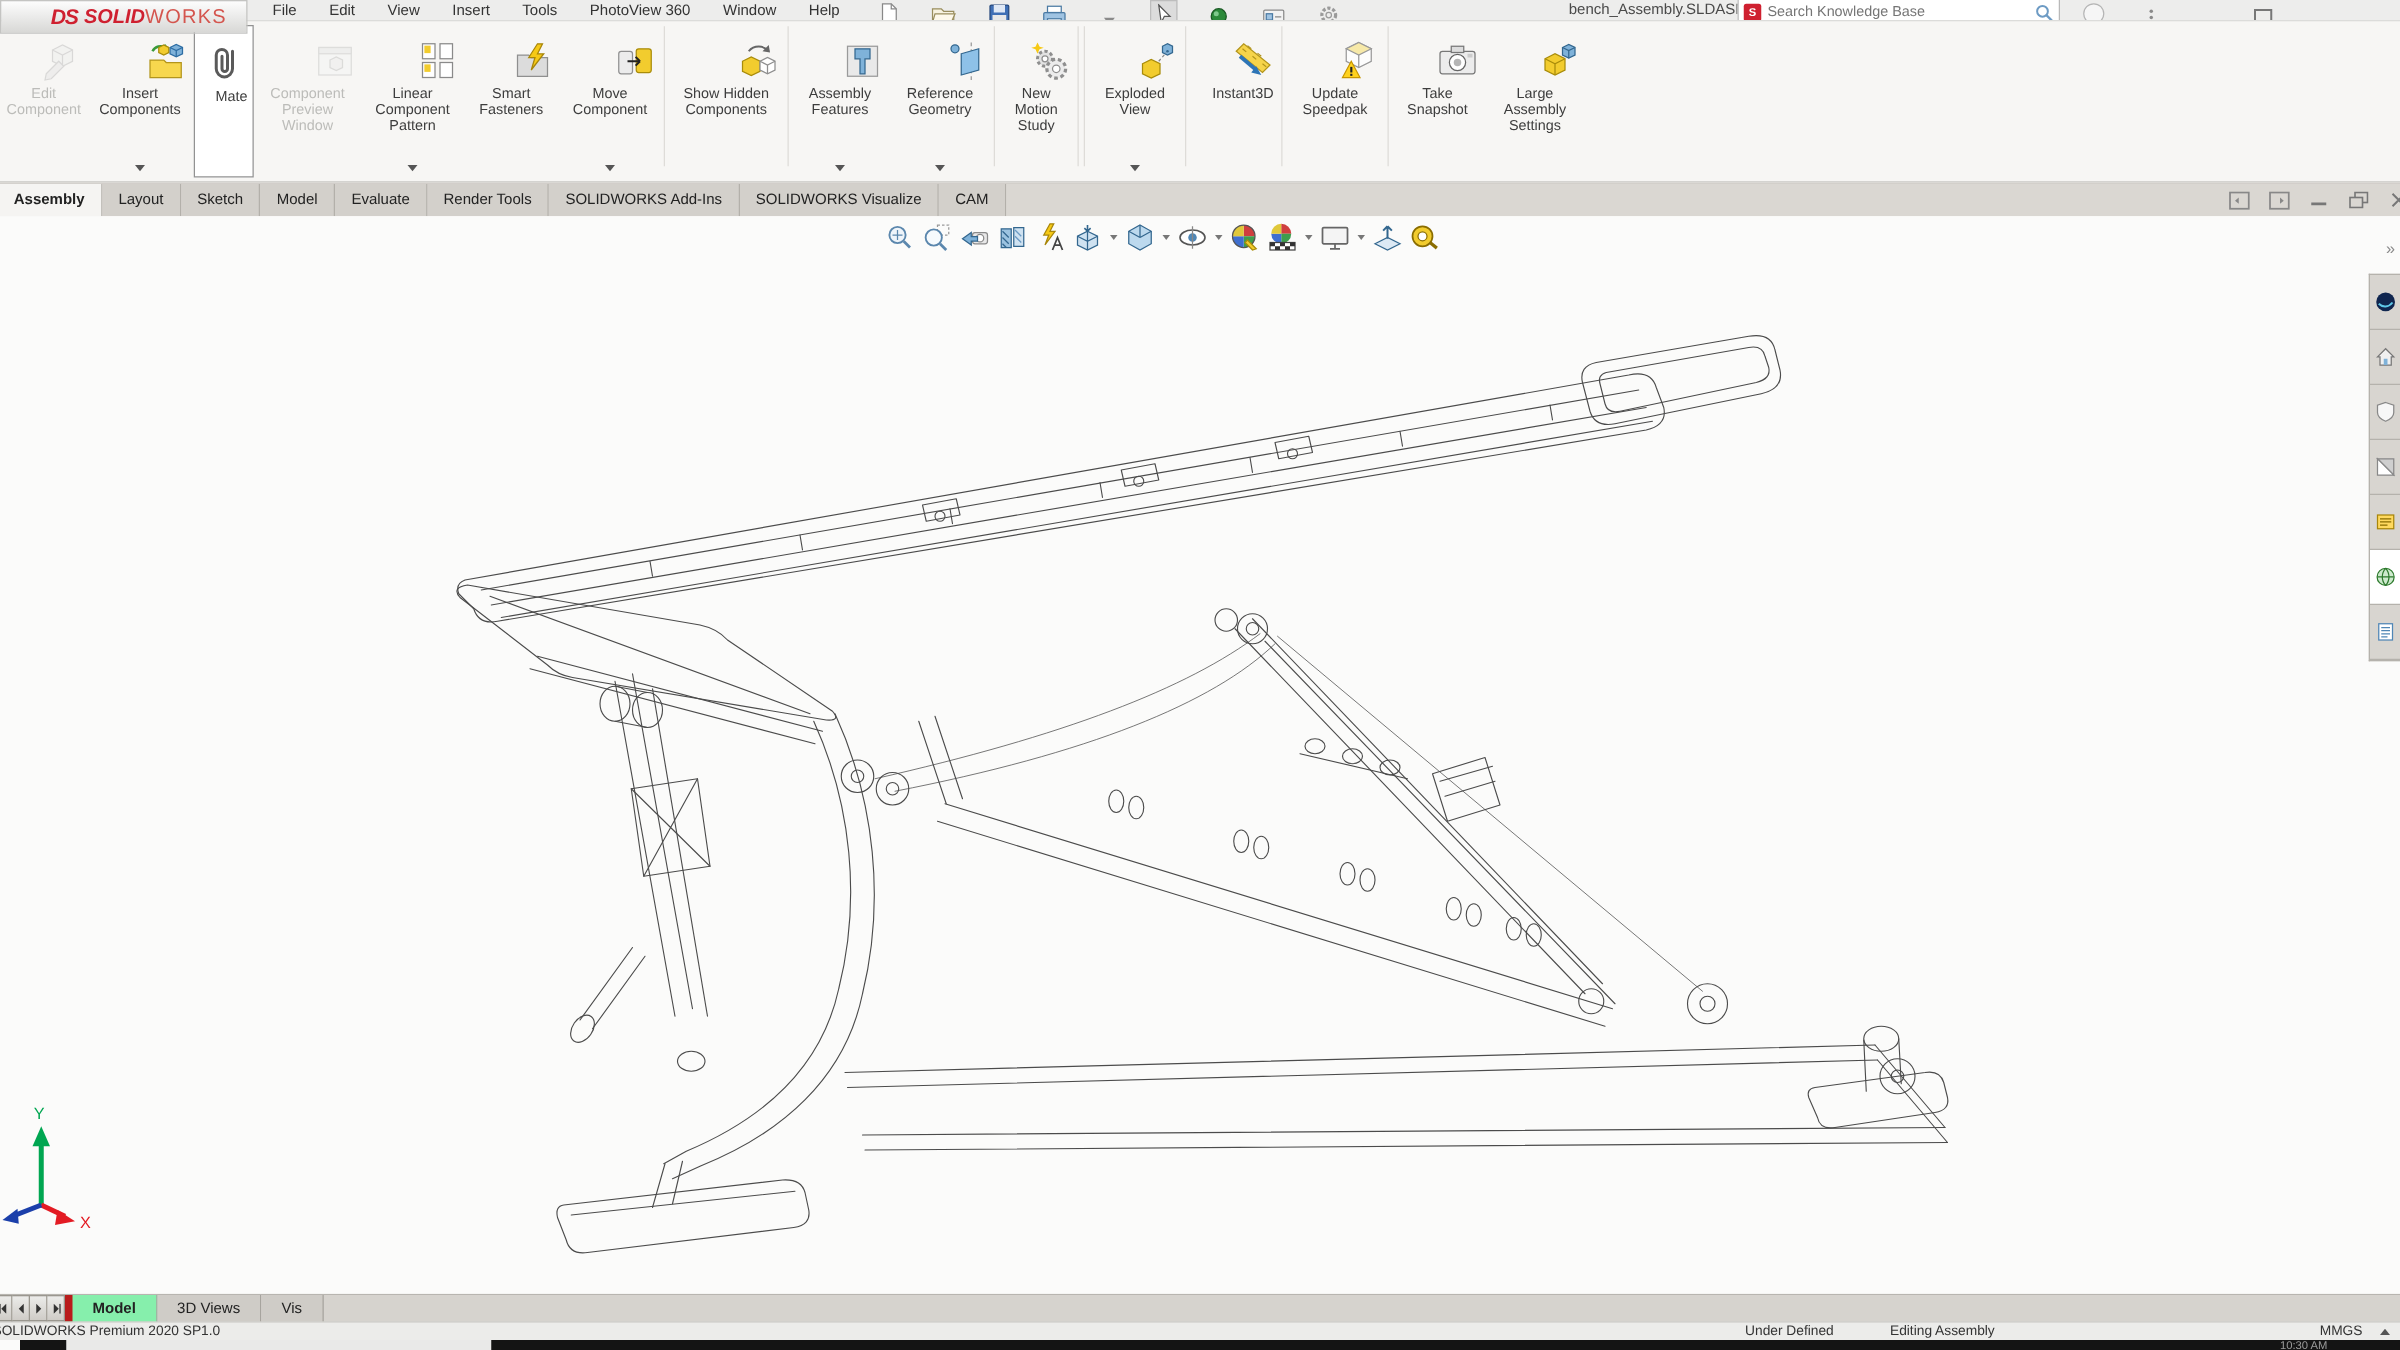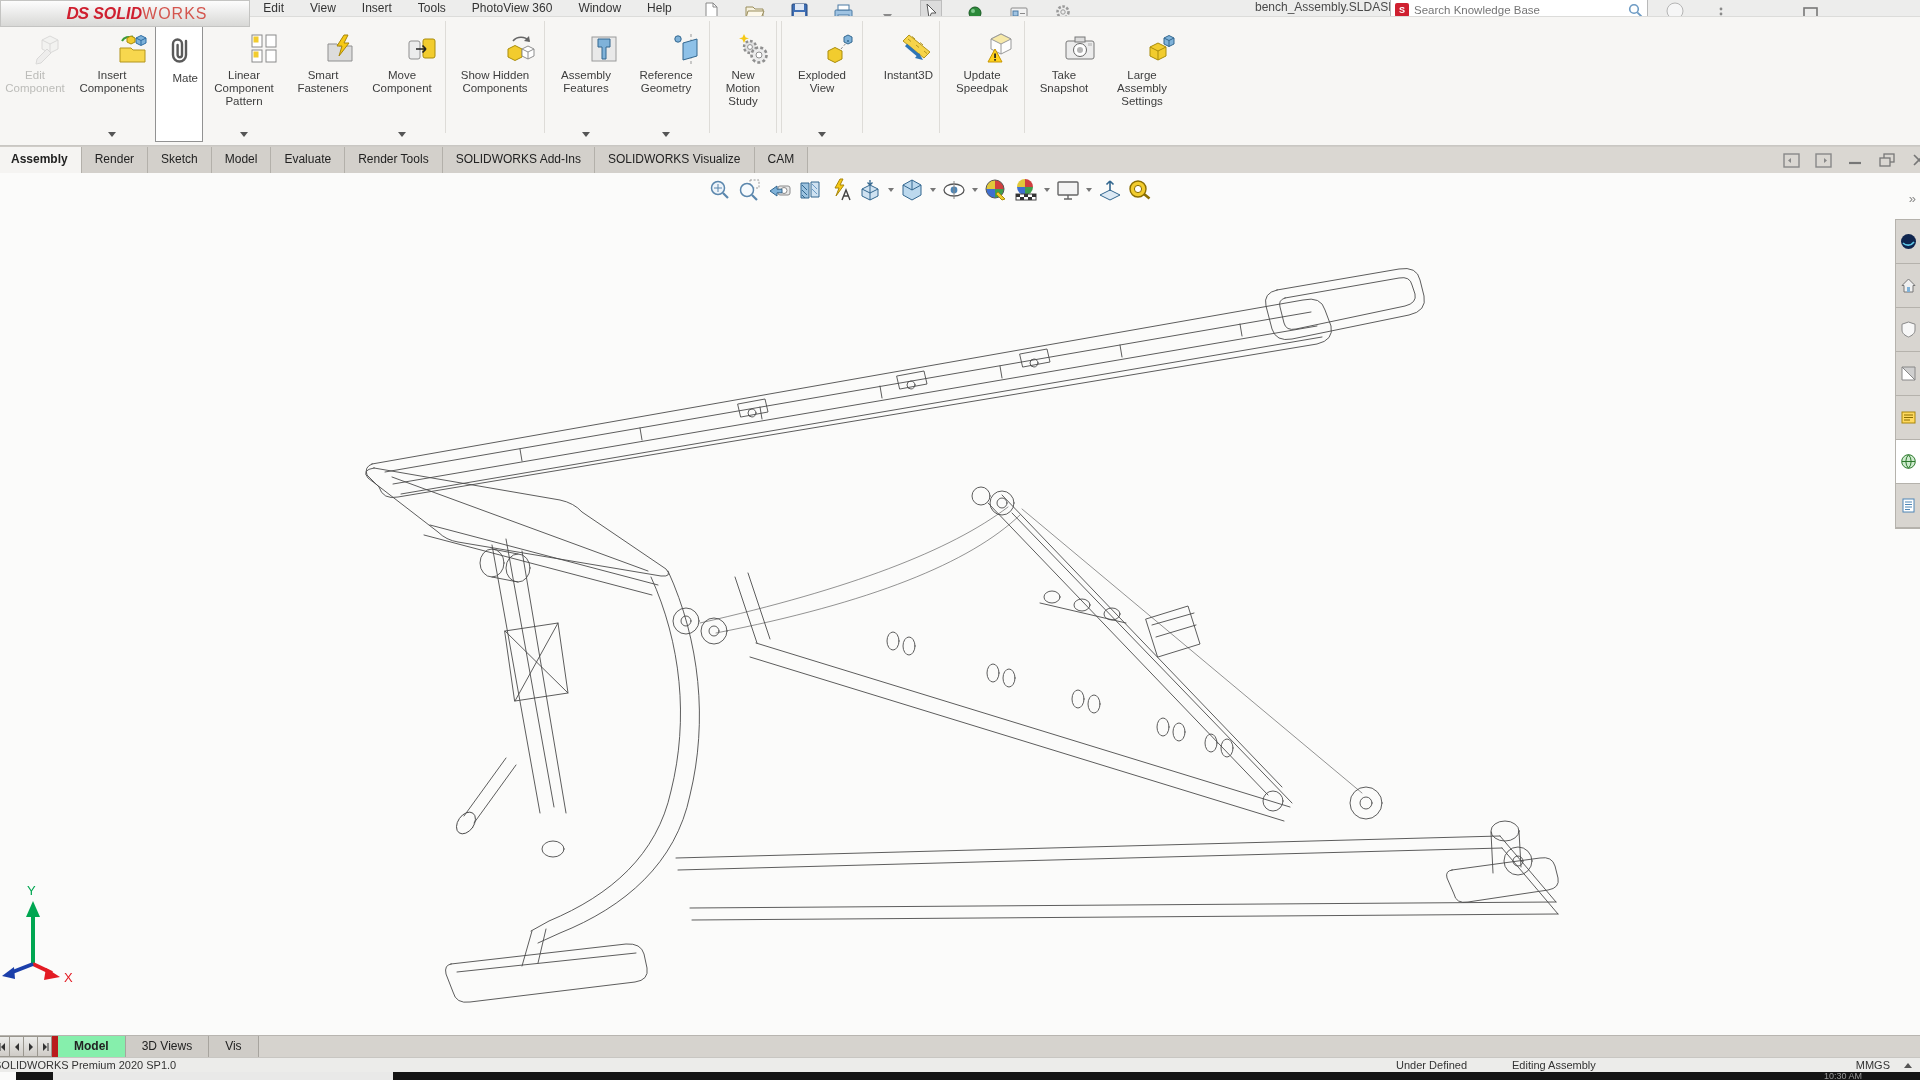--- a/index.html
+++ b/index.html
@@ -14,21 +14,21 @@
   .qa-icons { position:absolute; left:700px; bottom:-4px; display:flex; gap:22px; align-items:flex-end; }
   .qa-icons .qi { width:22px; height:20px; display:flex; align-items:flex-end; justify-content:center; }
   .qi.pressed { background:#dcdcdc; border:1px solid #bdbdbd; }
   .doc-title { position:absolute; left:1255px; bottom:2px; font-size:12px; color:#4a4a4a; }
   .searchbox { position:absolute; left:1390px; bottom:-6px; width:258px; height:24px; background:#fff; border:1px solid #b9b9b9; display:flex; align-items:center; padding:0 4px; }
   .searchbox .swmark { width:14px; height:14px; background:#cf2030; color:#fff; font-size:9px; font-weight:bold; display:flex; align-items:center; justify-content:center; border-radius:2px; }
   .searchbox input { flex:1; border:none; outline:none; font-size:11.5px; color:#888; padding:0 5px; font-family:"Liberation Sans",sans-serif; background:transparent; }
   .tb-btn { position:absolute; bottom:-4px; width:26px; height:20px; display:flex; align-items:flex-end; justify-content:center; color:#666; }
 
   
-  .logo { position:absolute; top:0; left:0; width:250px; height:27px; z-index:40;
+  .logo { position:absolute; top:0; left:0; width:198px; height:27px; z-index:40;
     background:linear-gradient(#fdfdfd,#d8d8d6); border:1px solid #c4c4c2;
     display:flex; align-items:center; justify-content:center; gap:5px;padding-left:24px; }
   .logo .mark { font-style:italic; font-weight:bold; font-size:17px; color:#cf2030; letter-spacing:-1px; }
   .logo .brand-a { font-weight:bold; font-size:16px; color:#cf2030; font-style:italic; letter-spacing:0; }
   .logo .brand-b { font-weight:normal; font-size:16px; color:#d4554e; letter-spacing:1px; }
 
   
   .cmdbar { height:129px; background:#f7f6f4; border-bottom:1px solid #c9c7c3; display:flex; align-items:flex-start; padding-left:1px; position:relative; z-index:10; }
   .cbtn { position:relative; height:125px; display:flex; flex-direction:column; align-items:flex-end; padding:15px 4px 2px 4px; cursor:default; }
   .cbtn .ic { width:34px; height:34px; flex:0 0 auto; }
@@ -217,20 +217,28 @@
       <i class="drop"></i>
     </div>
 
     <div class="cbtn selected" style="width:48px">
       <svg class="ic" viewBox="0 0 34 34">
           <path d="M22 6v14a6.5 6.5 0 0 1-13 0V9a4.5 4.5 0 0 1 9 0v11a2.2 2.2 0 0 1-4.4 0V10" fill="none" stroke="#5a5a5a" stroke-width="2.4" stroke-linecap="round"></path>
         </svg>
       <span class="lbl">Mate</span>
     </div>
 
+    <div class="cbtn disabled" style="width:86px">
+      <svg class="ic" viewBox="0 0 34 34">
+          <rect x="4" y="6" width="26" height="22" fill="#f4f4f4" stroke="#b5b5b5"></rect>
+          <rect x="4" y="6" width="26" height="5" fill="#e2e2e2" stroke="#b5b5b5"></rect>
+          <path d="M13 16l5-2.5 5 2.5v6l-5 2.5-5-2.5z" fill="#e8e8e8" stroke="#b0b0b0"></path>
+        </svg>
+      <span class="lbl">Component Preview Window</span>
+    </div>
 
     <div class="cbtn" style="width:82px">
       <svg class="ic" viewBox="0 0 34 34">
           <g stroke="#8a8a8a">
             <rect x="5" y="3" width="10" height="12" fill="#fff"></rect>
             <rect x="6.5" y="4.5" width="5" height="6" fill="#f2cc2e" stroke="none"></rect>
             <rect x="19" y="3" width="10" height="12" fill="#fff"></rect>
             <rect x="5" y="18" width="10" height="12" fill="#fff"></rect>
             <rect x="6.5" y="19.5" width="5" height="6" fill="#f2cc2e" stroke="none"></rect>
             <rect x="19" y="18" width="10" height="12" fill="#fff"></rect>
@@ -366,21 +374,21 @@
           <path d="M5 15l8 4 8-4M13 19v9" fill="none" stroke="#a98c0a"></path>
           <path d="M19 6l5-2.5L29 6v6l-5 2.5L19 12z" fill="#7fb2d9" stroke="#33678f"></path>
           <path d="M19 6l5 2.5L29 6M24 8.5V14.5" fill="none" stroke="#33678f"></path>
         </svg>
       <span class="lbl">Large Assembly Settings</span>
     </div>
   </div>
 
   <div class="tabrow">
     <div class="rtab active">Assembly</div>
-    <div class="rtab">Render</div>
+    <div class="rtab">Layout</div>
     <div class="rtab">Sketch</div>
     <div class="rtab">Model</div>
     <div class="rtab">Evaluate</div>
     <div class="rtab">Render Tools</div>
     <div class="rtab">SOLIDWORKS Add-Ins</div>
     <div class="rtab">SOLIDWORKS Visualize</div>
     <div class="rtab">CAM</div>
     <div class="spacer"></div>
     <div class="winctl">
       <div class="wbtn">

